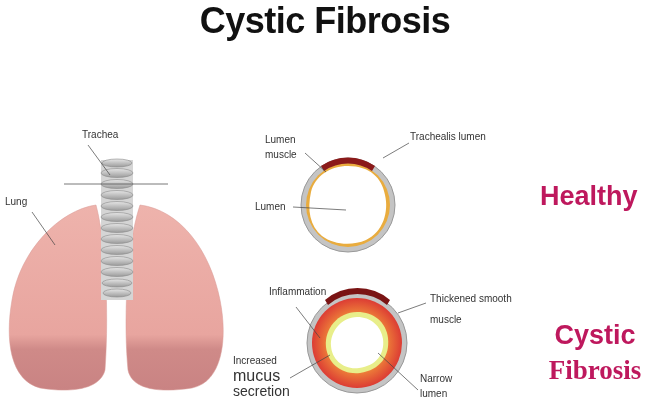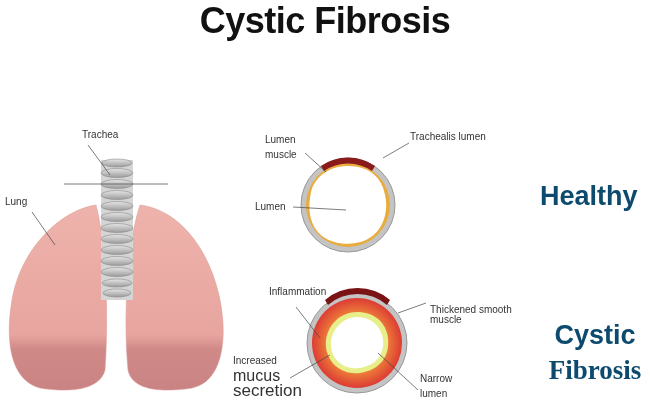--- a/index.html
+++ b/index.html
@@ -1,19 +1,19 @@
 <!DOCTYPE html>
 <html><head>
 <meta charset="utf-8">
 <style>
   html, body { margin:0; padding:0; background:#ffffff; }
   body { width:650px; height:404px; position:relative; overflow:hidden; font-family:"Liberation Sans", sans-serif; }
   .title { position:absolute; left:0; top:0; width:650px; text-align:center; font-size:36px; font-weight:bold; color:#111; letter-spacing:-0.5px; line-height:42px; }
   .lbl { position:absolute; font-size:10px; color:#333; line-height:14px; }
-  .big { position:absolute; font-size:27px; font-weight:bold; color:#0c4a6e; line-height:31px; text-align:center; }
+  .big { position:absolute; font-size:27px; font-weight:bold; color:#be185d; line-height:31px; text-align:center; }
   svg.diagram { position:absolute; left:0; top:0; }
 </style>
 </head>
 <body>
 
 <div class="title">Cystic Fibrosis</div>
 
 <svg class="diagram" width="650" height="404" viewBox="0 0 650 404">
   <defs>
     <linearGradient id="lungL" x1="0" y1="0" x2="0" y2="1">
@@ -86,21 +86,21 @@
 <div class="lbl" style="left:82px;top:128px;">Trachea</div>
 <div class="lbl" style="left:5px;top:195px;">Lung</div>
 
 <div class="lbl" style="left:265px;top:133px;">Lumen</div>
 <div class="lbl" style="left:265px;top:148px;">muscle</div>
 <div class="lbl" style="left:410px;top:130px;">Trachealis lumen</div>
 <div class="lbl" style="left:255px;top:200px;">Lumen</div>
 <div class="big" style="left:540px;top:181px;">Healthy</div>
 
 <div class="lbl" style="left:243px;top:285px;margin-left:26px;">Inflammation</div>
-<div class="lbl" style="left:430px;top:303px;">Thickened smooth</div>
+<div class="lbl" style="left:430px;top:292px;">Thickened smooth</div>
 <div class="lbl" style="left:430px;top:313px;">muscle</div>
 <div class="lbl" style="left:233px;top:354px;font-size:10px;">Increased</div>
 <div class="lbl" style="left:233px;top:369px;font-size:16px;">mucus</div>
-<div class="lbl" style="left:233px;top:384px;font-size:17px;">secretion</div>
+<div class="lbl" style="left:233px;top:384px;font-size:14px;">secretion</div>
 <div class="lbl" style="left:420px;top:372px;">Narrow</div>
 <div class="lbl" style="left:420px;top:387px;">lumen</div>
 <div class="big" style="left:540px;top:320px;width:110px;">Cystic</div>
 <div class="big" style="left:540px;top:355px;width:110px;font-family:Liberation Serif, serif;">Fibrosis</div>
 
 </body></html>

